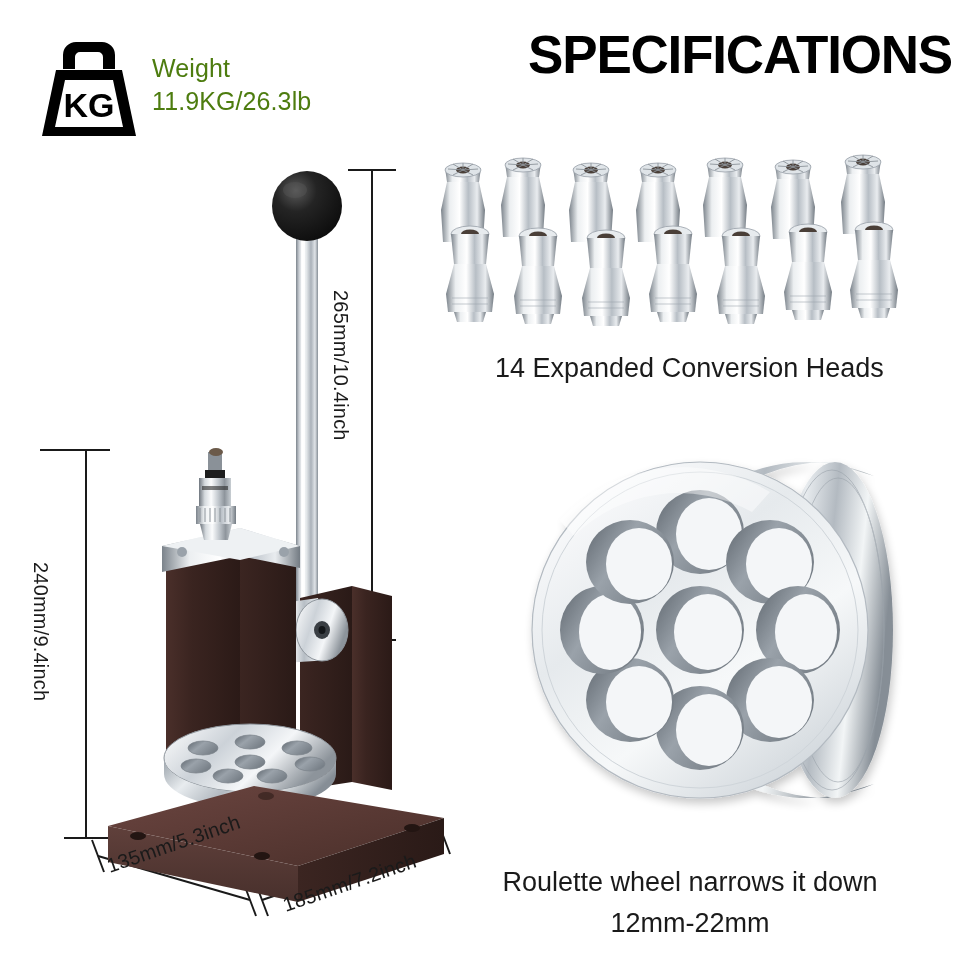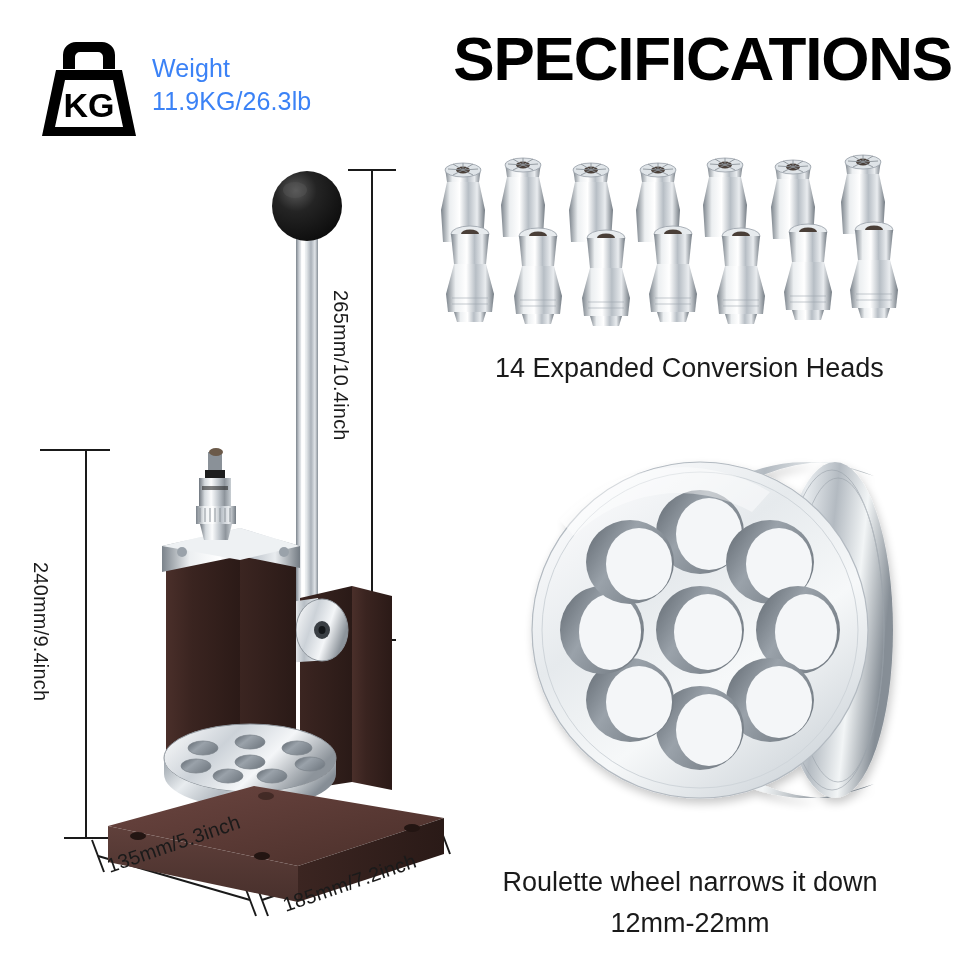--- a/index.html
+++ b/index.html
@@ -8,26 +8,26 @@
     background: #ffffff;
     font-family: "Liberation Sans", sans-serif;
     overflow: hidden;
   }
   #page { position: relative; width: 960px; height: 960px; background: #fff; }
 
   
   #weight-block { position: absolute; left: 40px; top: 36px; display: flex; align-items: flex-start; gap: 14px; }
   #kg-icon { width: 98px; height: 106px; flex: none; }
   #weight-text { padding-top: 16px; }
-  .weight-line { font-size: 25px; color: #3b82f6; line-height: 1.32; letter-spacing: .1px; font-weight: 400; }
+  .weight-line { font-size: 25px; color: #4d7c0f; line-height: 1.32; letter-spacing: .1px; font-weight: 400; }
 
   
   #spec-title {
     position: absolute; right: 8px; top: 28px;
-    font-size: 62px; font-weight: 700; color: #000;
+    font-size: 53px; font-weight: 700; color: #000;
     letter-spacing: -1.2px; line-height: 1;
     font-family: "Liberation Sans", sans-serif;
   }
 
   
   .dim-label { position: absolute; font-size: 20px; color: #1a1a1a; white-space: nowrap; letter-spacing: .2px; }
 
   #dim-265 { left: 352px; top: 290px; transform-origin: left top; transform: rotate(90deg); }
   #dim-240 { left: 52px;  top: 562px; transform-origin: left top; transform: rotate(90deg); }
   #dim-135 { left: 104px; top: 856px; transform-origin: left top; transform: rotate(-19deg); }

